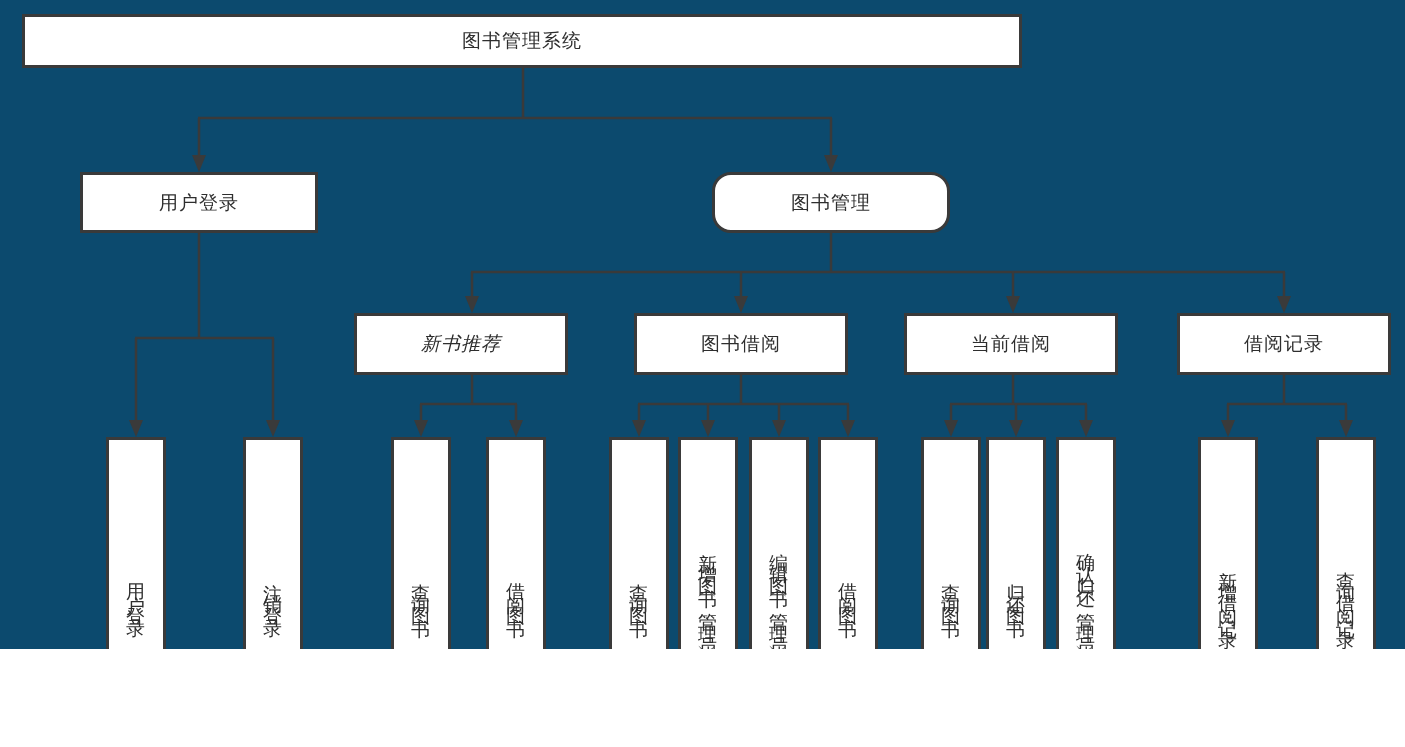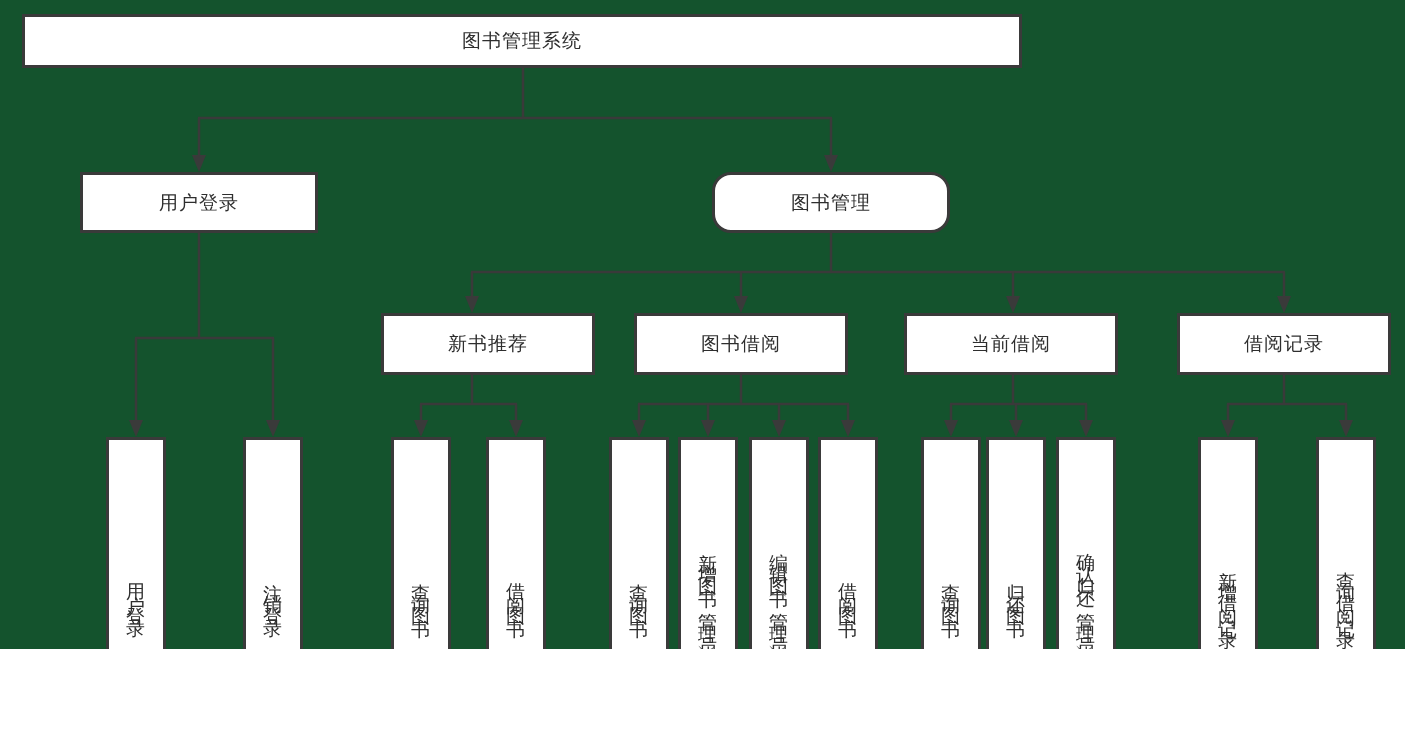--- a/index.html
+++ b/index.html
@@ -1,20 +1,20 @@
 <!DOCTYPE html>
 <html><head>
 <meta charset="utf-8">
 <style>
   html, body { margin: 0; padding: 0; background: #ffffff; }
   .canvas {
     position: relative;
     width: 1405px;
     height: 649px;
-    background: #14532d;
+    background: #0c4a6e;
     font-family: "Liberation Sans", "DejaVu Sans", sans-serif;
     overflow: hidden;
   }
   svg.connectors {
     position: absolute;
     left: 0; top: 0;
     width: 1405px; height: 747px;
   }
   .node {
     position: absolute;
@@ -121,21 +121,21 @@
     <span>图书管理系统</span>
   </div>
 
   <div class="node hnode" style="left:80px; top:172px; width:238px; height:61px;">
     <span>用户登录</span>
   </div>
   <div class="node hnode" style="left:712px; top:172px; width:238px; height:61px;border-radius:19px;">
     <span>图书管理</span>
   </div>
 
-  <div class="node hnode" style="left:381px; top:313px; width:214px; height:62px;">
+  <div class="node hnode" style="left:354px; top:313px; width:214px; height:62px;font-style:italic;">
     <span>新书推荐</span>
   </div>
   <div class="node hnode" style="left:634px; top:313px; width:214px; height:62px;">
     <span>图书借阅</span>
   </div>
   <div class="node hnode" style="left:904px; top:313px; width:214px; height:62px;">
     <span>当前借阅</span>
   </div>
   <div class="node hnode" style="left:1177px; top:313px; width:214px; height:62px;align-items:center;">
     <span>借阅记录</span>

